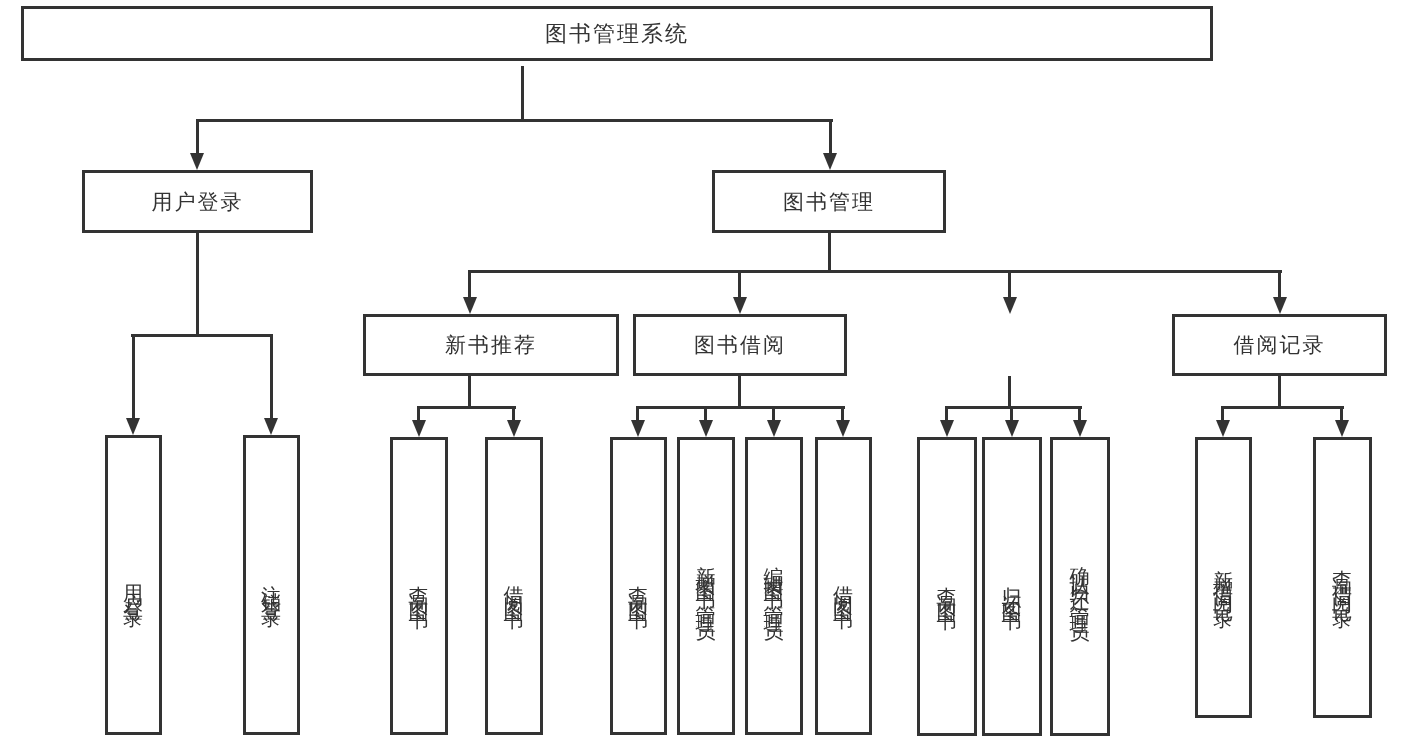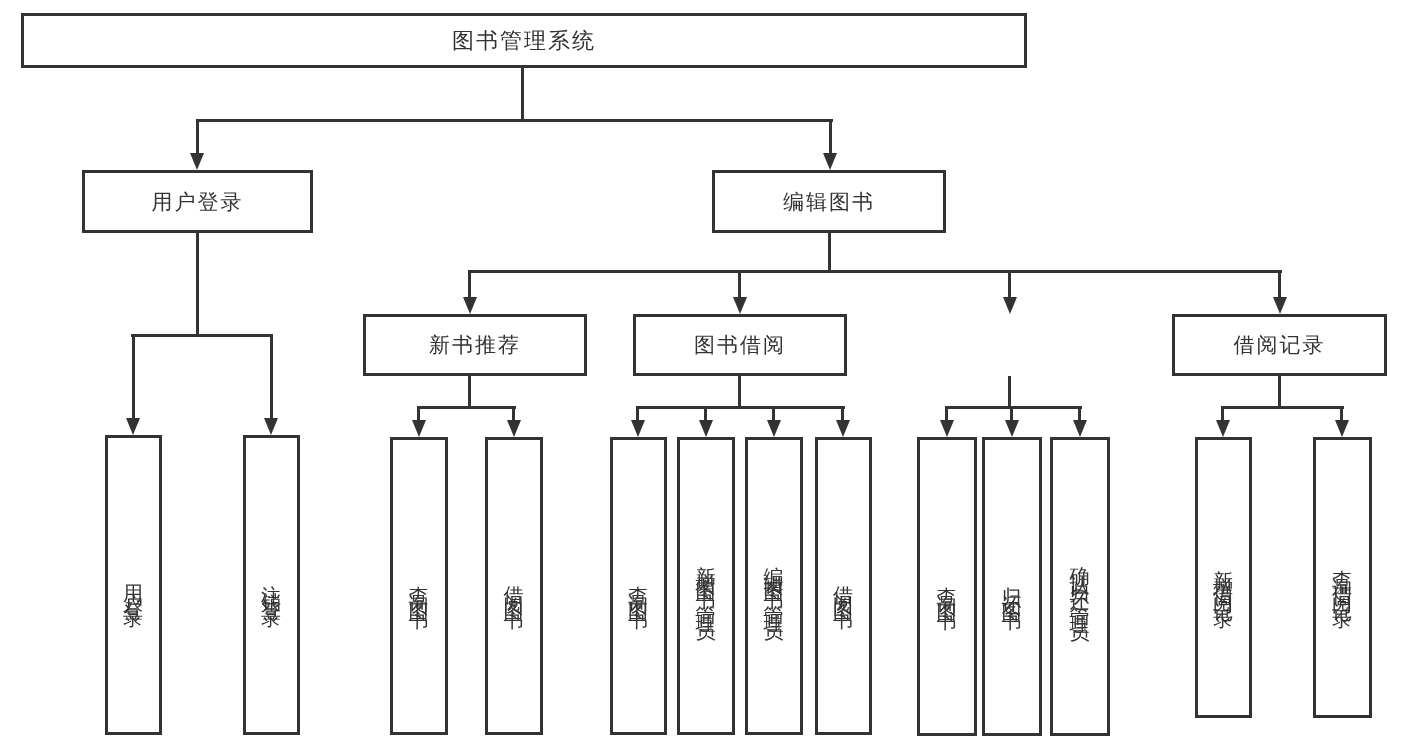--- a/index.html
+++ b/index.html
@@ -40,51 +40,51 @@
     position:absolute; left:1183px; top:716px;
     font-size:19px; color:rgba(158,158,158,0.92);
     letter-spacing:1px; white-space:nowrap; z-index:5;
   }
 </style>
 </head>
 <body>
 
 <div class="canvas">
 
-  <div class="node root" style="left:21px; top:13px; width:1006px; height:55px;">图书管理系统</div>
+  <div class="node root" style="left:21px; top:6px; width:1192px; height:55px;">图书管理系统</div>
 
   <div class="vline" style="left:521px; top:66px; height:56px;"></div>
   <div class="hline" style="left:196px; top:119px; width:637px;"></div>
   <div class="vline" style="left:196px; top:122px; height:34px;"></div>
   <div class="arrow" style="left:190px; top:153px;"></div>
   <div class="vline" style="left:829px; top:122px; height:34px;"></div>
   <div class="arrow" style="left:823px; top:153px;"></div>
 
   <div class="node" style="left:82px; top:170px; width:231px; height:63px;">用户登录</div>
-  <div class="node" style="left:712px; top:170px; width:234px; height:63px;">编辑图书</div>
+  <div class="node" style="left:712px; top:170px; width:234px; height:63px;">图书管理</div>
 
   <div class="vline" style="left:196px; top:233px; height:104px;"></div>
   <div class="hline" style="left:131px; top:334px; width:142px;"></div>
   <div class="vline" style="left:132px; top:337px; height:84px;"></div>
   <div class="arrow" style="left:126px; top:418px;"></div>
   <div class="vline" style="left:270px; top:337px; height:84px;"></div>
   <div class="arrow" style="left:264px; top:418px;"></div>
 
   <div class="vline" style="left:828px; top:233px; height:40px;"></div>
   <div class="hline" style="left:468px; top:270px; width:814px;"></div>
   <div class="vline" style="left:468px; top:273px; height:26px;"></div>
   <div class="arrow" style="left:463px; top:297px;"></div>
   <div class="vline" style="left:738px; top:273px; height:26px;"></div>
   <div class="arrow" style="left:733px; top:297px;"></div>
   <div class="vline" style="left:1008px; top:273px; height:26px;"></div>
   <div class="arrow" style="left:1003px; top:297px;"></div>
   <div class="vline" style="left:1278px; top:273px; height:26px;"></div>
   <div class="arrow" style="left:1273px; top:297px;"></div>
 
-  <div class="node" style="left:363px; top:314px; width:224px; height:62px;text-align:right;">新书推荐</div>
+  <div class="node" style="left:363px; top:314px; width:256px; height:62px;text-align:right;">新书推荐</div>
   <div class="node" style="left:633px; top:314px; width:214px; height:62px;">图书借阅</div>
   <div class="node" style="left:1172px; top:314px; width:215px; height:62px;">借阅记录</div>
 
   <div class="vline" style="left:468px; top:376px; height:33px;"></div>
   <div class="hline" style="left:417px; top:406px; width:99px;"></div>
   <div class="vline" style="left:417px; top:409px; height:13px;"></div>
   <div class="arrow" style="left:412px; top:420px;"></div>
   <div class="vline" style="left:512px; top:409px; height:13px;"></div>
   <div class="arrow" style="left:507px; top:420px;"></div>
 

